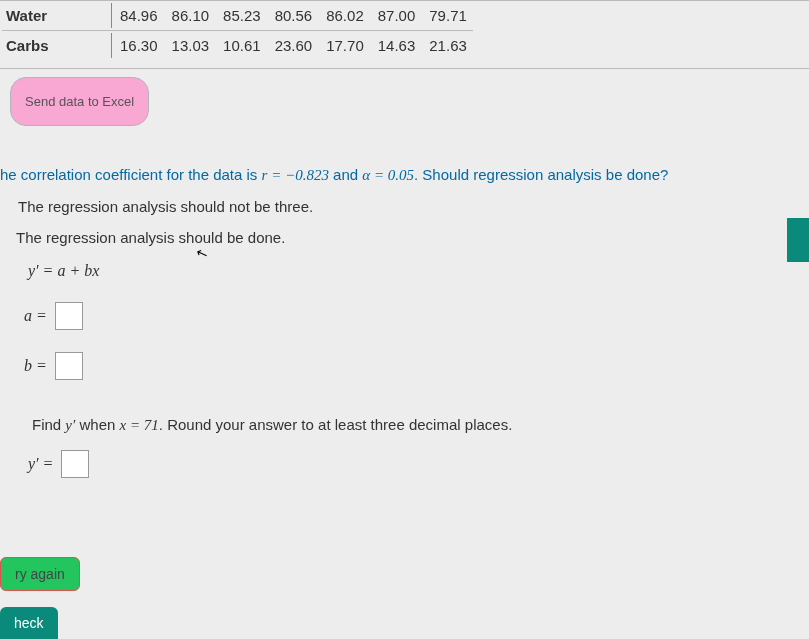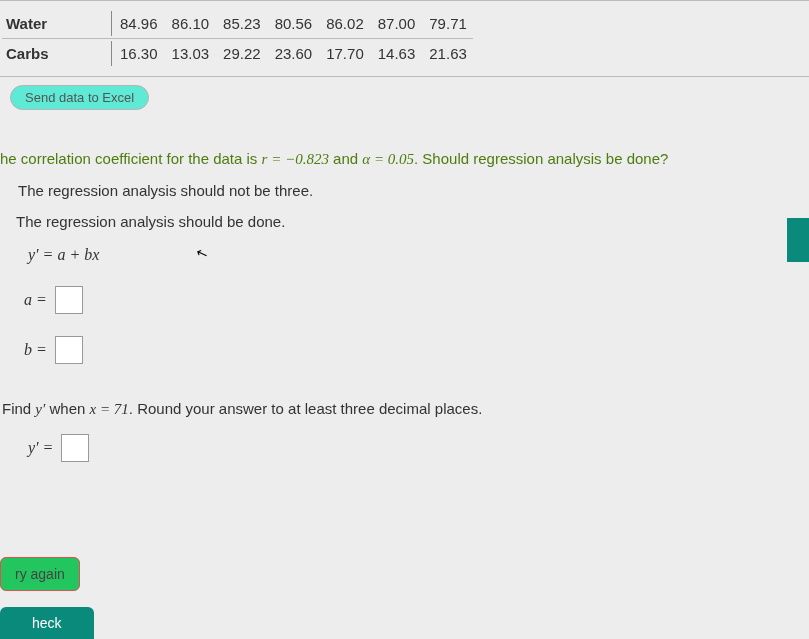--- a/index.html
+++ b/index.html
@@ -1,33 +1,33 @@
 <!DOCTYPE html>
 <html><head>
 <meta charset="utf-8">
 <style>
 *{box-sizing:border-box;margin:0;padding:0}
 body{font-family:Arial,Helvetica,sans-serif;font-size:15px;color:#333;background:#ededed;width:809px;height:639px;overflow:hidden;position:relative}
 .content{padding:0 0 0 0}
-.data-table{margin:8px 0 8px 0}
+.data-table{margin:0 0 8px 0}
 .data-table td{padding:4px 6px;font-size:15px}
 .data-table .label{font-weight:bold;padding-right:30px;padding-left:4px;border-right:1px solid #888;min-width:110px}
 .divider{border-top:1px solid #bbb;margin:0}
-.excel-btn{border:1px solid #b5b5b5;background:#5eead4;border-radius:16px;padding:4px 14px;font-size:13px;color:#555;margin:8px 0 0 10px;display:inline-block;cursor:pointer}
+.excel-btn{border:1px solid #b5b5b5;background:#f9a8d4;border-radius:16px;padding:16px 14px;font-size:13px;color:#555;margin:8px 0 0 10px;display:inline-block;cursor:pointer}
 .question{margin:40px 0 0 0}
-.q-text{font-size:15px;color:#4d7c0f;margin-bottom:14px}
+.q-text{font-size:15px;color:#0369a1;margin-bottom:14px}
 .eq{font-style:italic;font-family:'Times New Roman',serif}
 .option{margin:8px 0 14px 18px;font-size:15px}
 .sub-q{margin:18px 0 0 18px}
 .eq-line{margin:16px 0 0 10px;font-family:Liberation Serif, serif;font-style:italic;font-size:16px}
 .coeff-row{margin:22px 0 0 24px;display:flex;align-items:center;gap:8px;font-family:'Times New Roman',serif;font-style:italic;font-size:16px}
 .ans-box{width:28px;height:28px;border:1px solid #999;background:#fff;display:inline-block}
-.find-yp{margin:36px 0 0 2px}
+.find-yp{margin:36px 0 0 32px}
 .try-again{position:absolute;left:0;bottom:48px;border:1.5px solid #d9534f;border-radius:6px;padding:8px 14px;font-size:14px;color:#444;background:#22c55e;cursor:pointer}
-.check{position:absolute;left:0;bottom:0;background:#0a8a7a;color:#fff;border:none;border-radius:6px 6px 0 0;padding:8px 32px;font-size:14px;cursor:pointer}
+.check{position:absolute;left:0;bottom:0;background:#0a8a7a;color:#fff;border:none;border-radius:6px 6px 0 0;padding:8px 14px;font-size:14px;cursor:pointer}
 .teal-box{position:absolute;right:0;top:218px;width:22px;height:44px;background:#0a8a7a}
 .cursor{position:absolute;left:196px;top:245px;font-size:14px;color:#000;transform:rotate(-20deg)}
 </style>
 </head>
 <body>
 
 <div class="content">
   <div class="divider"></div>
   <table class="data-table">
     <tbody>
@@ -43,21 +43,21 @@
     </tr>
     <tr>
           <td colspan="8" style="padding:0">
             <div class="divider"></div>
           </td>
         </tr>
     <tr>
       <td class="label">Carbs</td>
       <td>16.30</td>
       <td>13.03</td>
-      <td>29.22</td>
+      <td>10.61</td>
       <td>23.60</td>
       <td>17.70</td>
       <td>14.63</td>
       <td>21.63</td>
     </tr>
   </tbody>
     </table>
   <div class="divider"></div>
   <button class="excel-btn">Send data to Excel</button>
 

